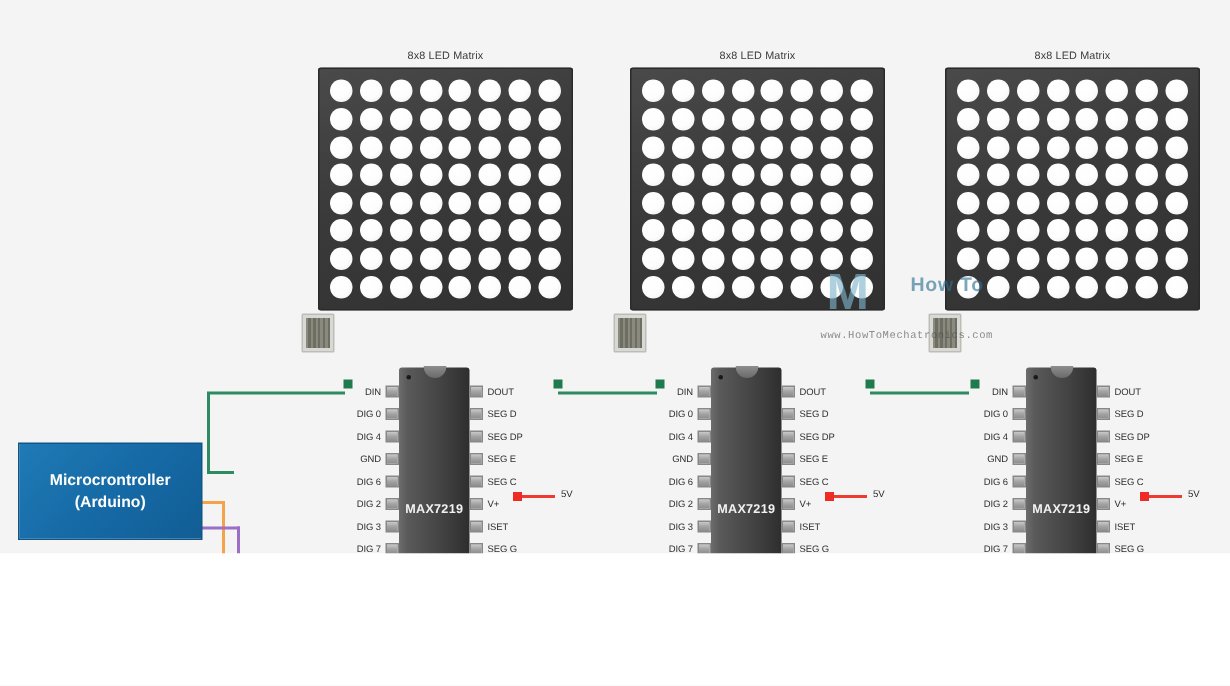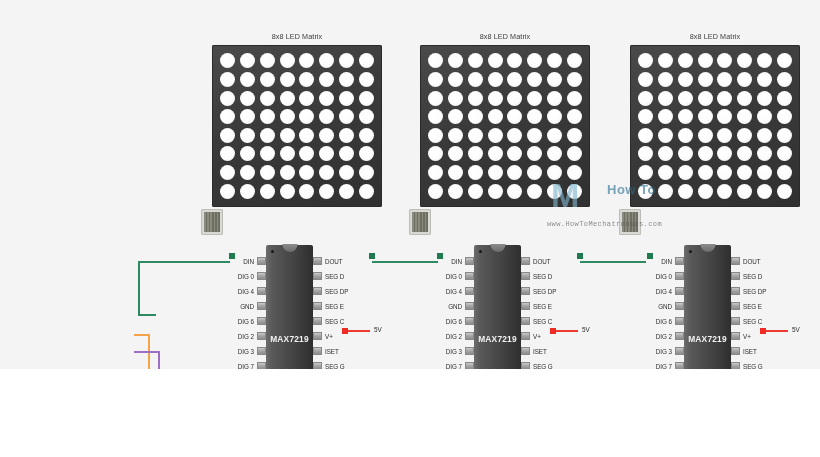--- a/index.html
+++ b/index.html
@@ -815,20 +815,24 @@
   <div class="term green" style="left:647px; top:253px;"></div>
   <div class="term red" style="left:760px; top:328px;"></div>
   <div class="wire h w-red" style="left:766px; top:330px; width:22px;"></div>
   <div class="inline-label" style="left:792px; top:326px;">5V</div>
   <div class="term black" style="left:640px; top:373px;"></div>
   <div class="wire h w-black" style="left:624px; top:375px; width:17px;"></div>
   <div class="inline-label" style="left:608px; top:371px;">GND</div>
   <div class="term orange" style="left:637px; top:418px;"></div>
   <div class="term purple" style="left:775px; top:418px;"></div>
 
+  <div id="arduino">
+    <span>Microcrontroller</span>
+    <span>(Arduino)</span>
+  </div>
 
   <div id="watermark">
     <div class="wm-logo">M</div>
     <div class="wm-line1">How To</div>
     <div class="wm-url">www.HowToMechatronics.com</div>
   </div>
 
 </div>
 
 </body></html>

